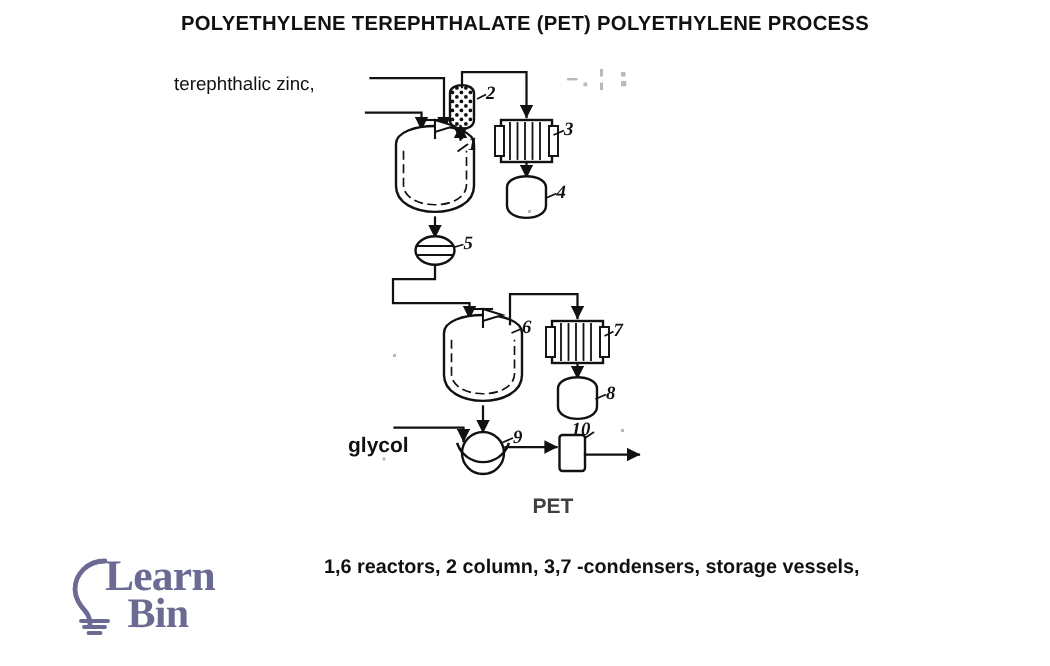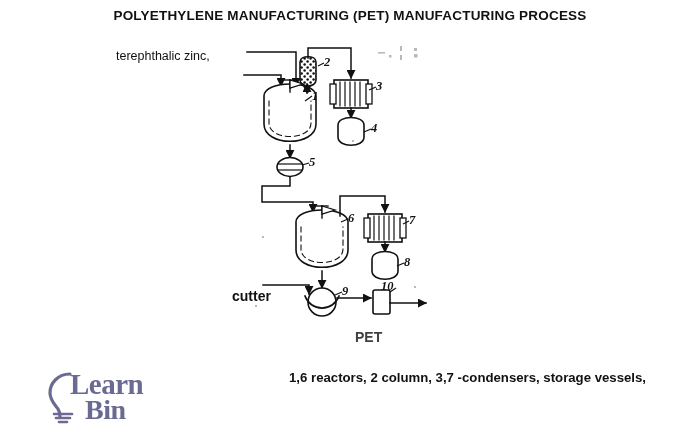--- a/index.html
+++ b/index.html
@@ -64,21 +64,21 @@
   .legend {
     position: absolute;
     left: 216px;
     top: 368px;
     width: 430px;
     font-size: 13.2px;
     font-weight: bold;
     line-height: 19px;
     color: #111;
   }
-  .legend .ln { display: block; text-align: right; }
+  .legend .ln { display: block; }
   .logo {
     position: absolute;
     left: 38px;
     top: 362px;
     width: 140px;
     height: 64px;
   }
   .logo-text {
     position: absolute;
     font-family: "Liberation Serif", serif;
@@ -102,21 +102,21 @@
     font-family: "Liberation Serif", serif;
     font-style: italic;
     font-weight: bold;
     font-size: 12.5px;
     color: #111;
   }
 </style>
 </head>
 <body>
 
-<div class="page-title">POLYETHYLENE MANUFACTURING (PET) MANUFACTURING PROCESS</div>
+<div class="page-title">POLYETHYLENE TEREPHTHALATE (PET) POLYETHYLENE PROCESS</div>
 
 <svg id="canvas" viewBox="0 0 700 444">
   <defs>
     <marker id="arw" viewBox="0 0 10 10" refX="9" refY="5" markerWidth="6" markerHeight="6" orient="auto-start-reverse">
       <path d="M 0 0 L 10 5 L 0 10 z" fill="#111"></path>
     </marker>
     <pattern id="packing" width="6" height="6" patternUnits="userSpaceOnUse">
       <circle cx="1.6" cy="1.6" r="1.25" fill="#111"></circle>
       <circle cx="4.6" cy="4.6" r="1.25" fill="#111"></circle>
     </pattern>
@@ -296,21 +296,21 @@
 <div class="eq-num" style="left:348px; top:211px;">6</div>
 <div class="eq-num" style="left:409px; top:213px;">7</div>
 <div class="eq-num" style="left:404px; top:255px;">8</div>
 <div class="eq-num" style="left:342px; top:284px;">9</div>
 <div class="eq-num" style="left:381px; top:279px;">10</div>
 
 <div class="feed-label">
   <span class="ln ln2">terephthalic zinc,</span>
 </div>
 
-<div class="water-label">cutter</div>
+<div class="water-label">glycol</div>
 
 <div class="pet-label">PET</div>
 
 <div class="legend">
   <span class="ln">1,6 reactors,  2 column,  3,7 -condensers, storage vessels,</span>
 </div>
 
 <div class="logo">
   <svg width="140" height="64" viewBox="0 0 140 64">
     <path d="M 32 12 C 20 12, 12 21, 12 31 C 12 38, 17 43, 20 47 C 22 50, 22 53, 22 55" fill="none" stroke="#6b6a93" stroke-width="3.2" stroke-linecap="round"></path>

